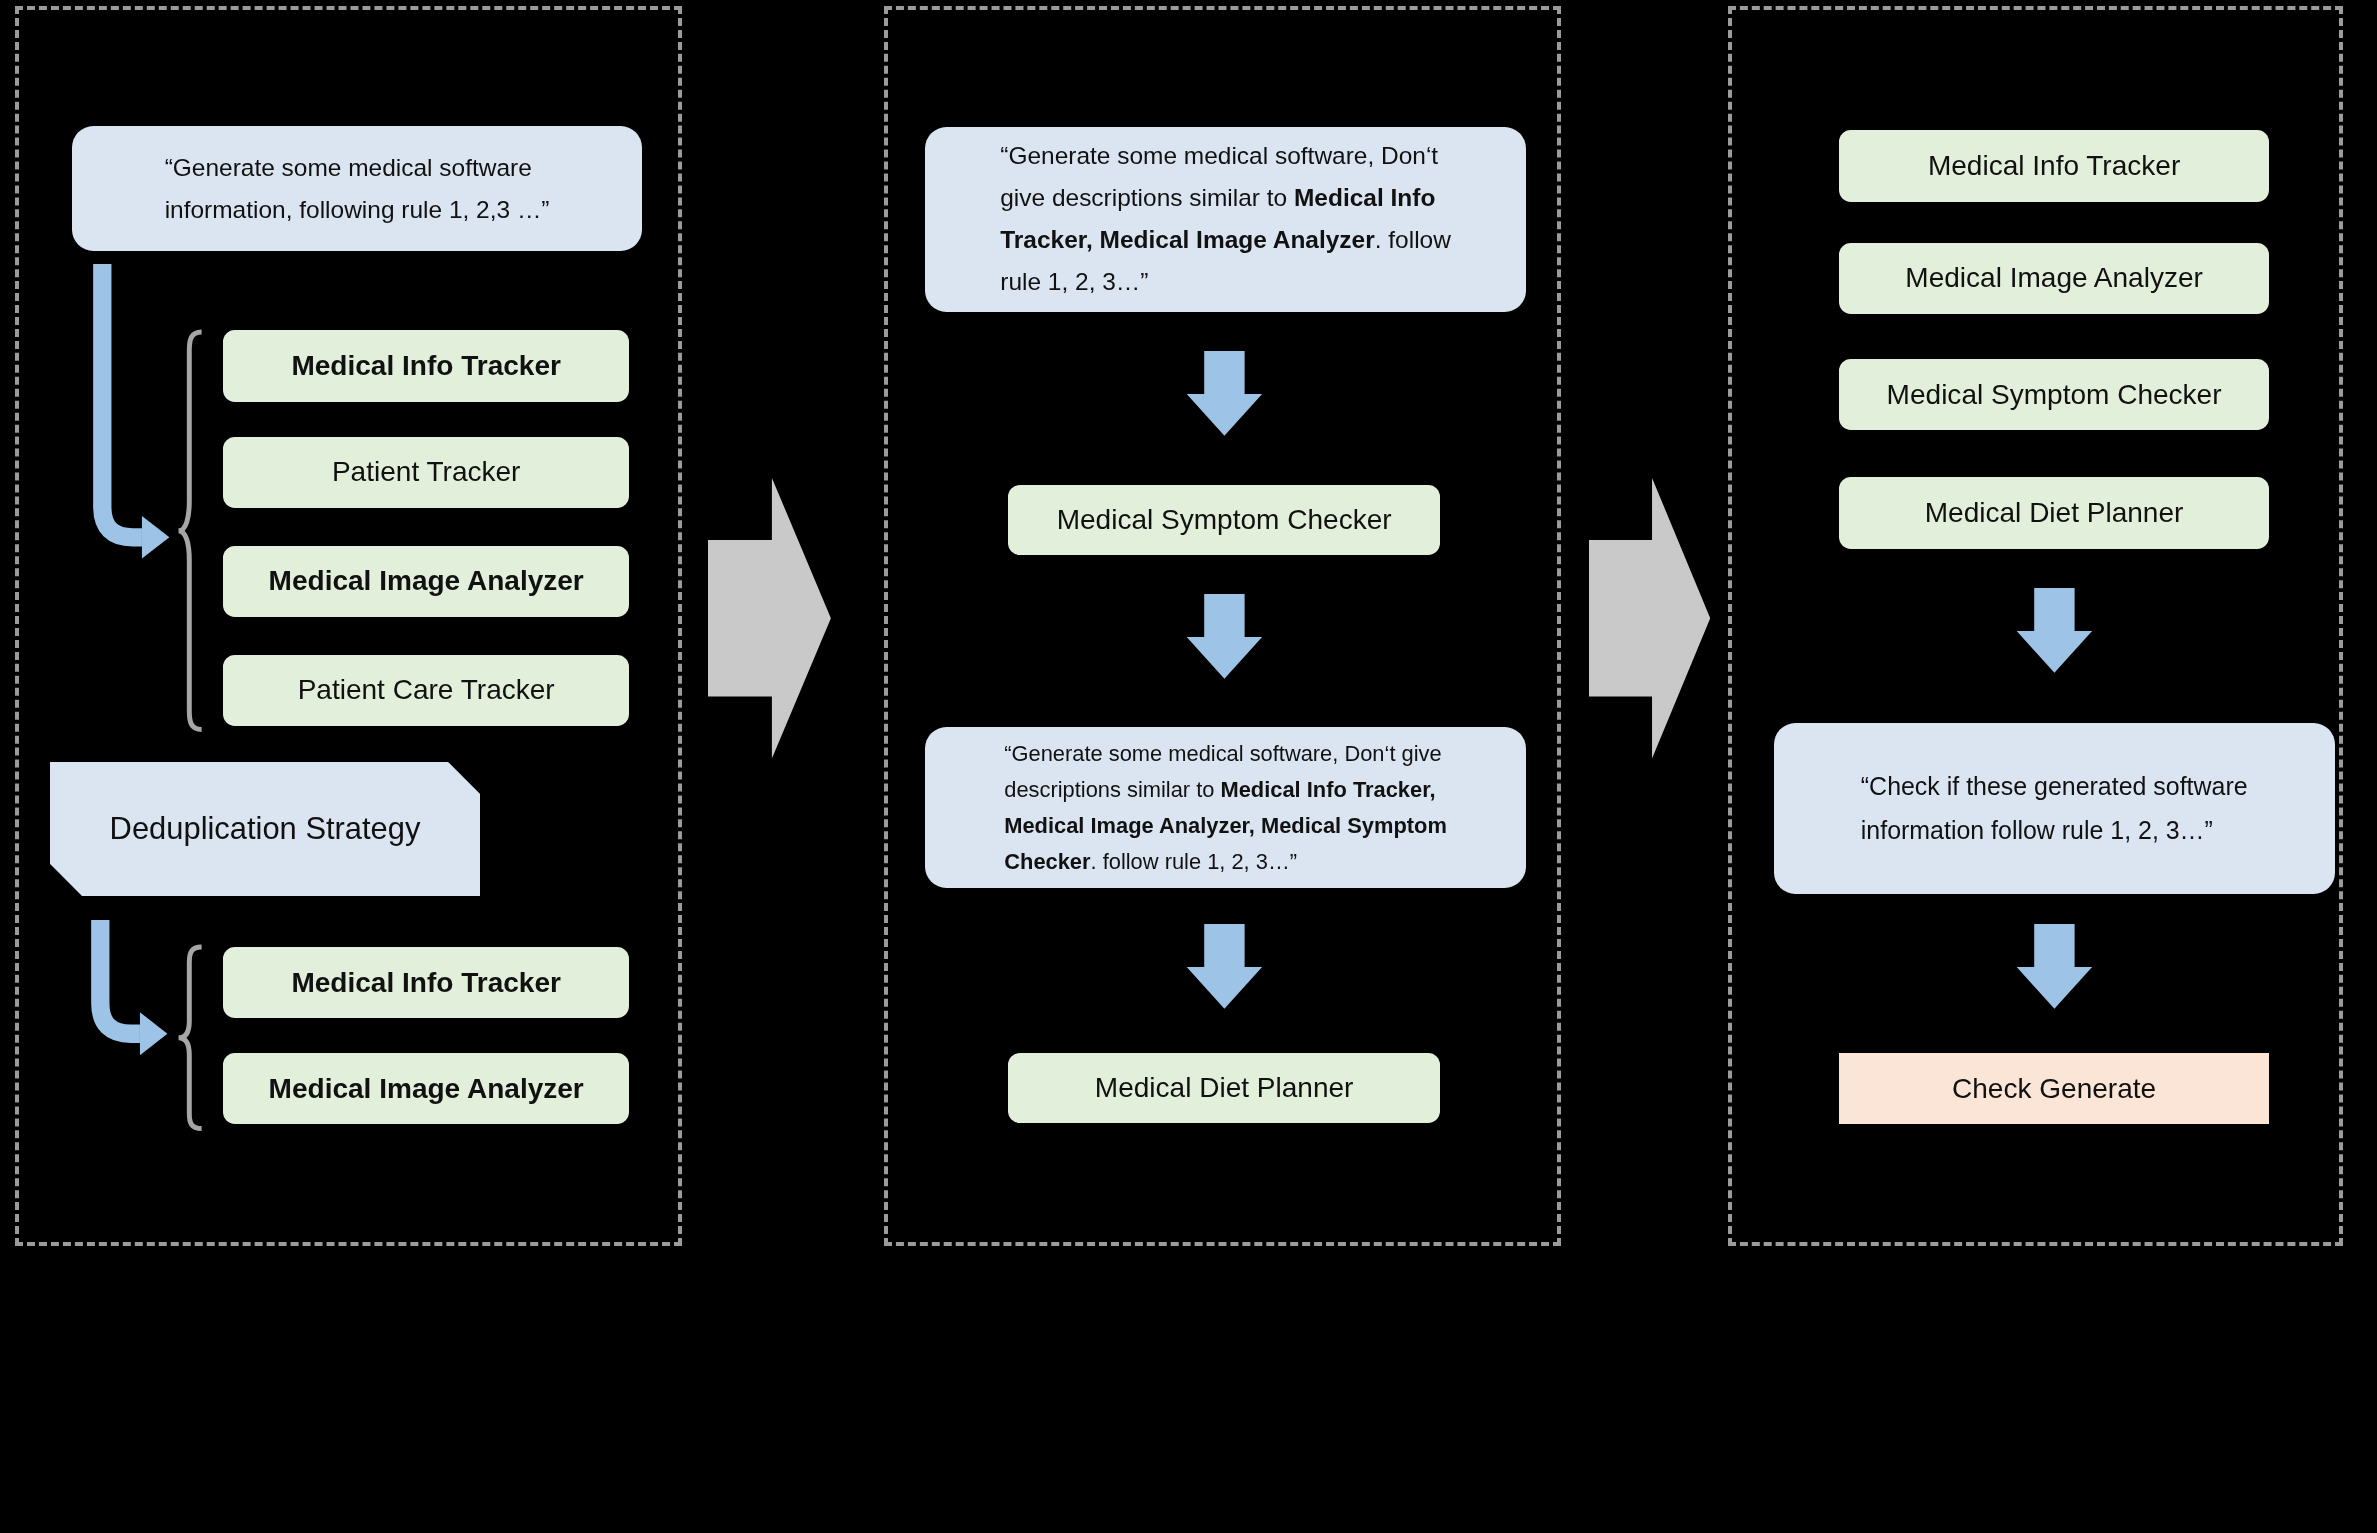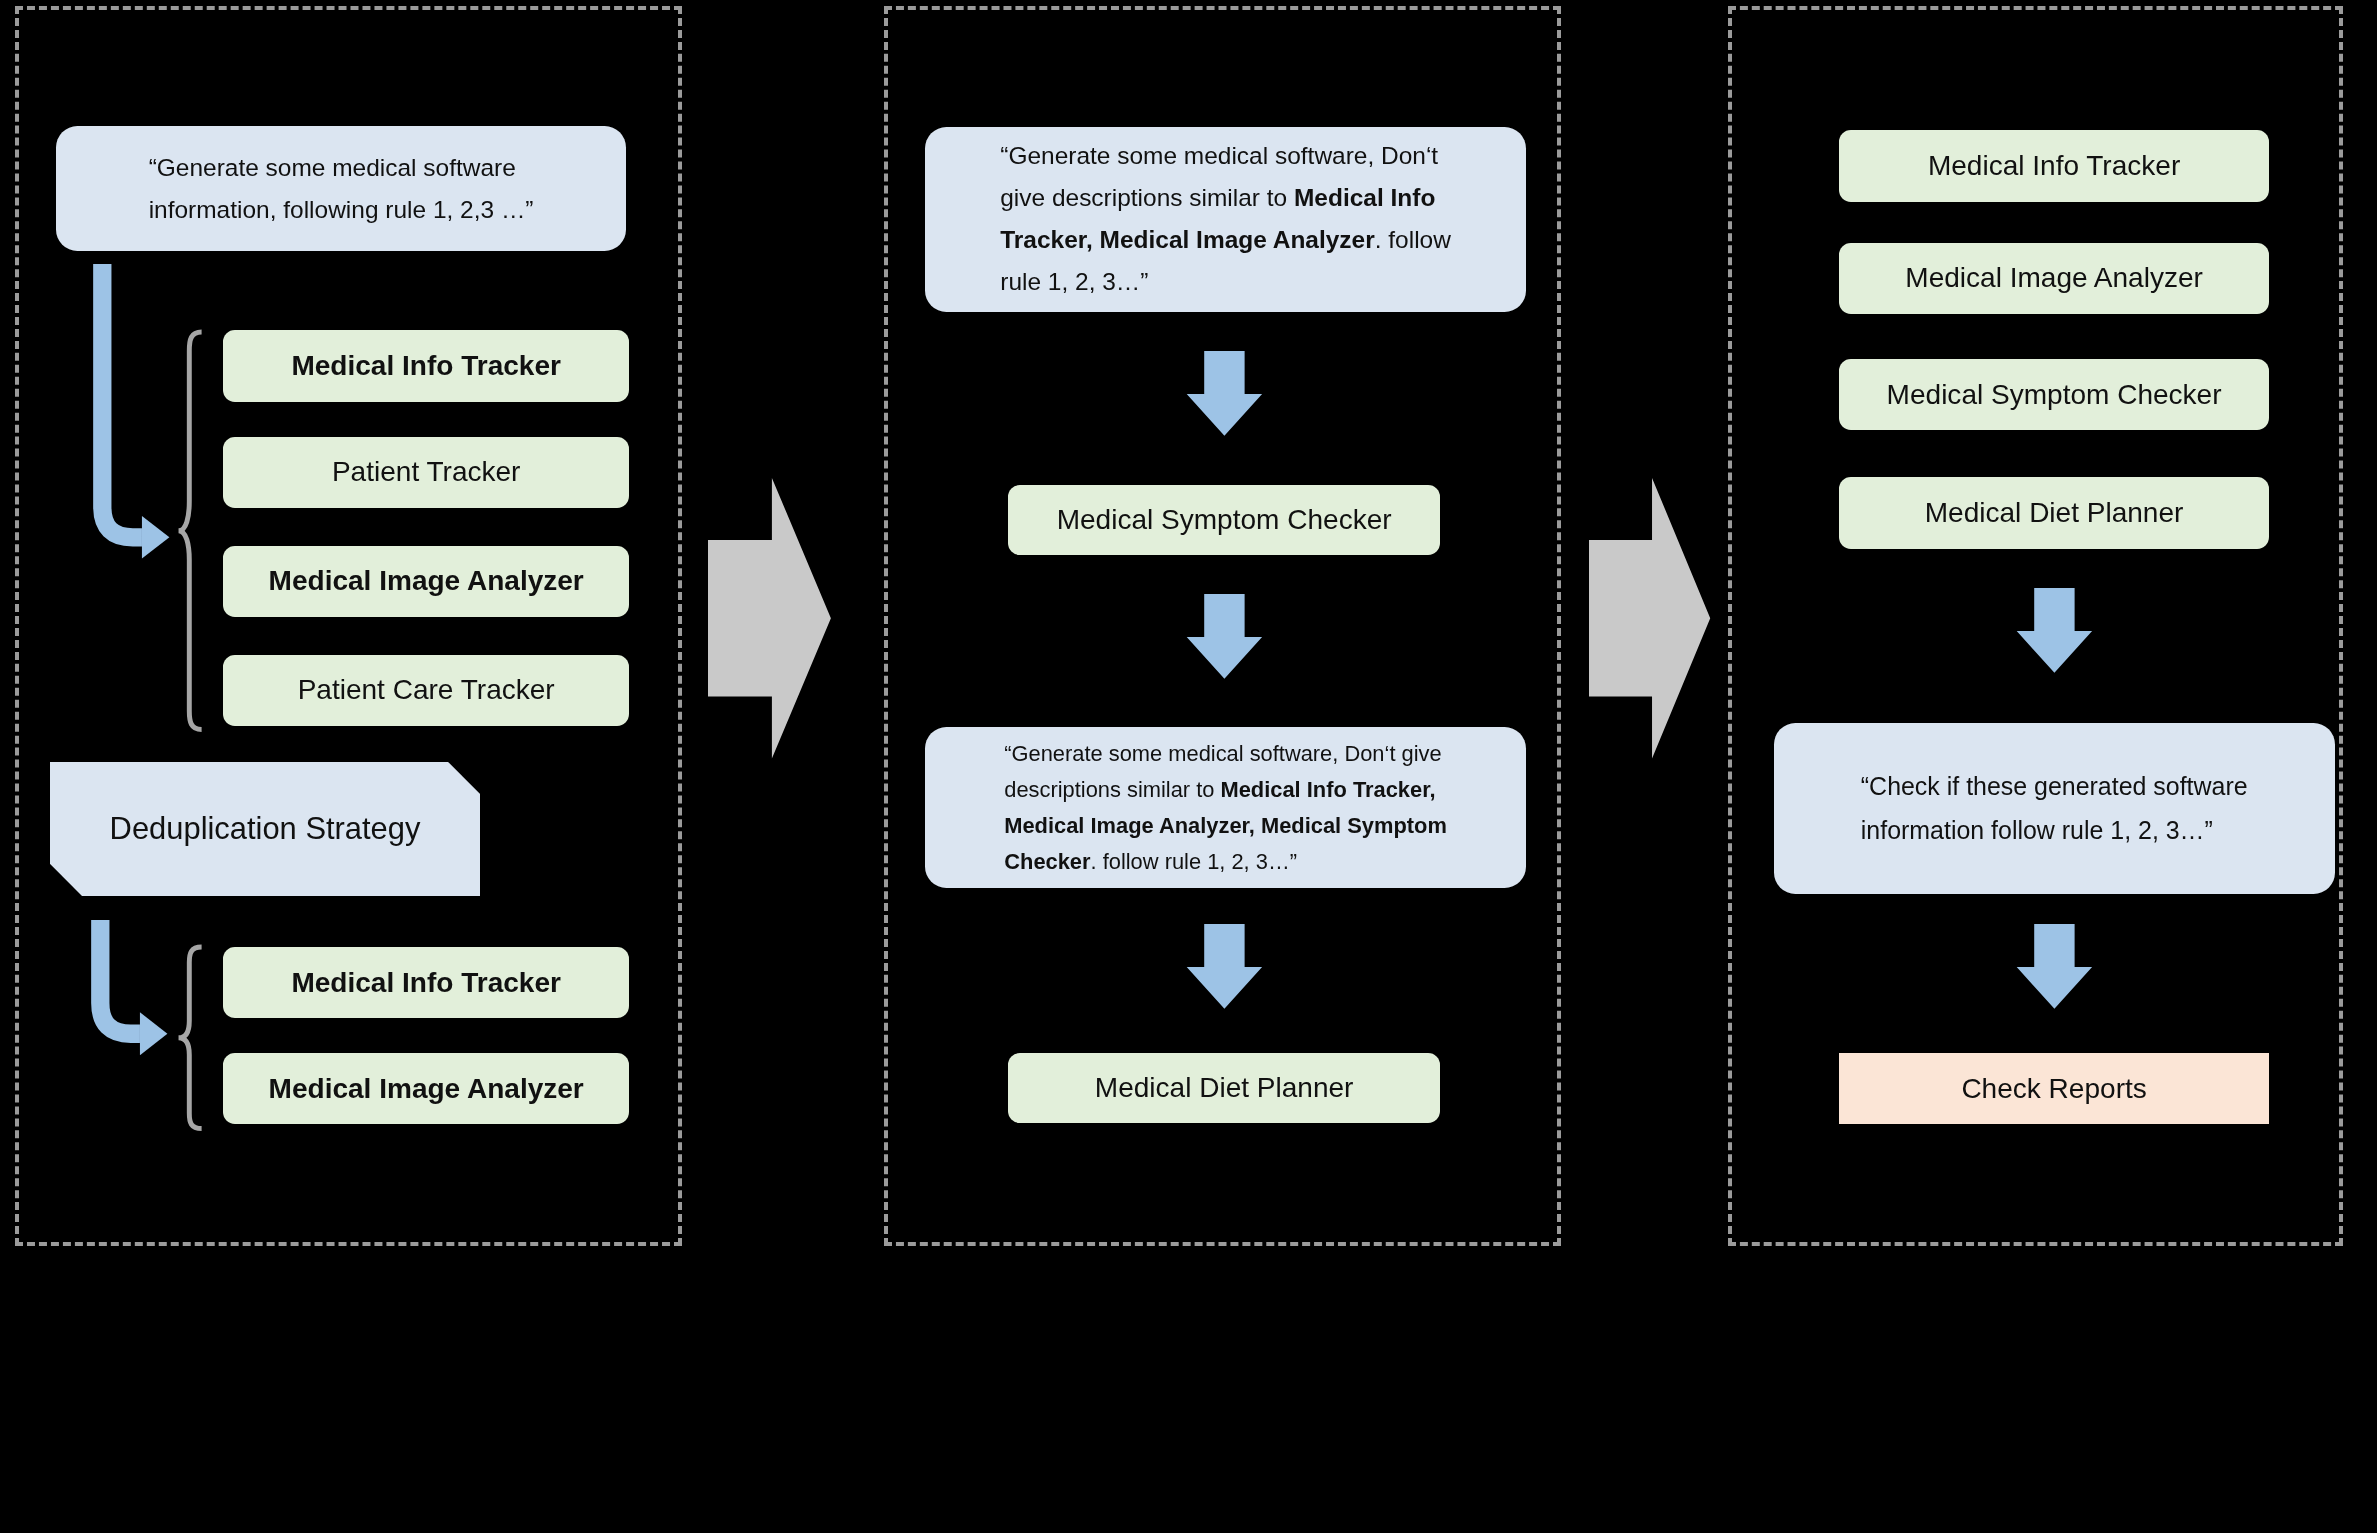--- a/index.html
+++ b/index.html
@@ -10,21 +10,21 @@
     overflow:hidden;
   }
   .abs { position:absolute; }
   .panel { border:0.2vw dashed #9b9b9b; }
   .box { display:flex; align-items:center; justify-content:center; text-align:left; }
   .green { background:#e2efda; border-radius:0.5vw; font-size:1.18vw; }
   .bold { font-weight:bold; }
   .b { font-weight:bold; }
   .blue { background:#dbe5f1; white-space:pre-line; display:flex; align-items:center; text-align:left; }
   .rounded { border-radius:0.9vw; }
-  .prompt-small { font-size:1.03vw; line-height:1.7; padding:4px 1.1vw; }
+  .prompt-small { font-size:1.03vw; line-height:1.7; padding:4px 1.1vw;margin-left:16px; }
   .prompt-mid1 { font-size:1.03vw; line-height:1.72; padding:6px 1.0vw; }
   .prompt-mid2 { font-size:0.92vw; line-height:1.64; padding:4px 1.0vw; }
   .prompt-right { font-size:1.05vw; line-height:1.75; padding:3px 1.3vw; }
   .dedup {
     background:#dbe5f1; font-size:1.3vw; justify-content:center;
     clip-path: polygon(0 0, calc(100% - 1.35vw) 0, 100% 1.35vw, 100% 100%, 1.35vw 100%, 0 calc(100% - 1.35vw));
   }
   .report { background:#fbe5d6; font-size:1.18vw; }
   svg { display:block; overflow:visible; }
 </style>
@@ -145,17 +145,17 @@
   <div class="abs box blue rounded prompt-right" style="left:74.62%;top:51.24%;width:23.60%;height:12.14%">
     <span>“Check if these generated software
 information follow rule 1, 2, 3…”</span>
   </div>
 
   <svg class="abs" style="left:84.72%;top:65.5%;width:3.4%;height:6.1%" viewBox="0 0 60 64" preserveAspectRatio="none">
     <polygon points="15,0 45,0 45,32 58,32 30,63 2,32 15,32" fill="#9dc3e6"></polygon>
   </svg>
 
   <div class="abs box report" style="left:77.36%;top:74.65%;width:18.11%;height:5.05%">
-    <span>Check Reports</span>
+    <span>Check Generate</span>
   </div>
 
 </div>
 
 
 </body></html>

